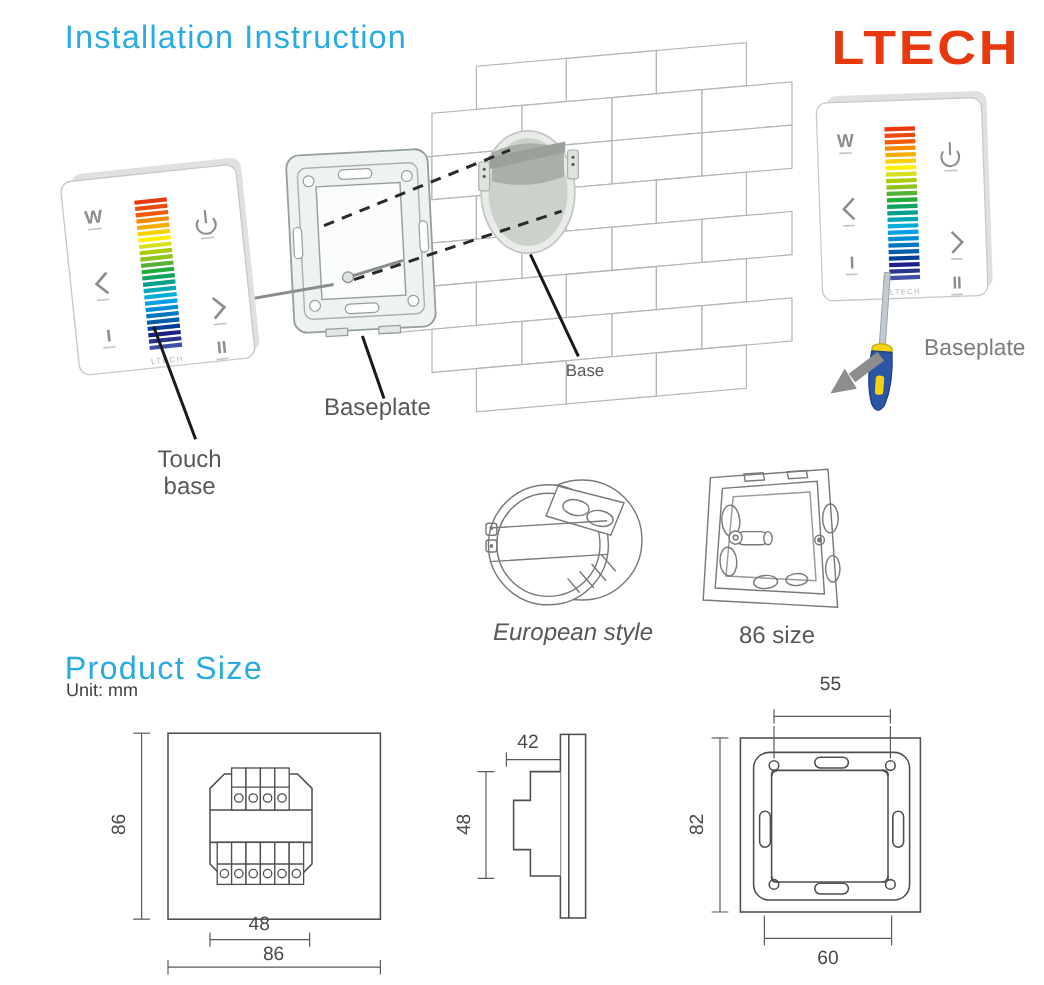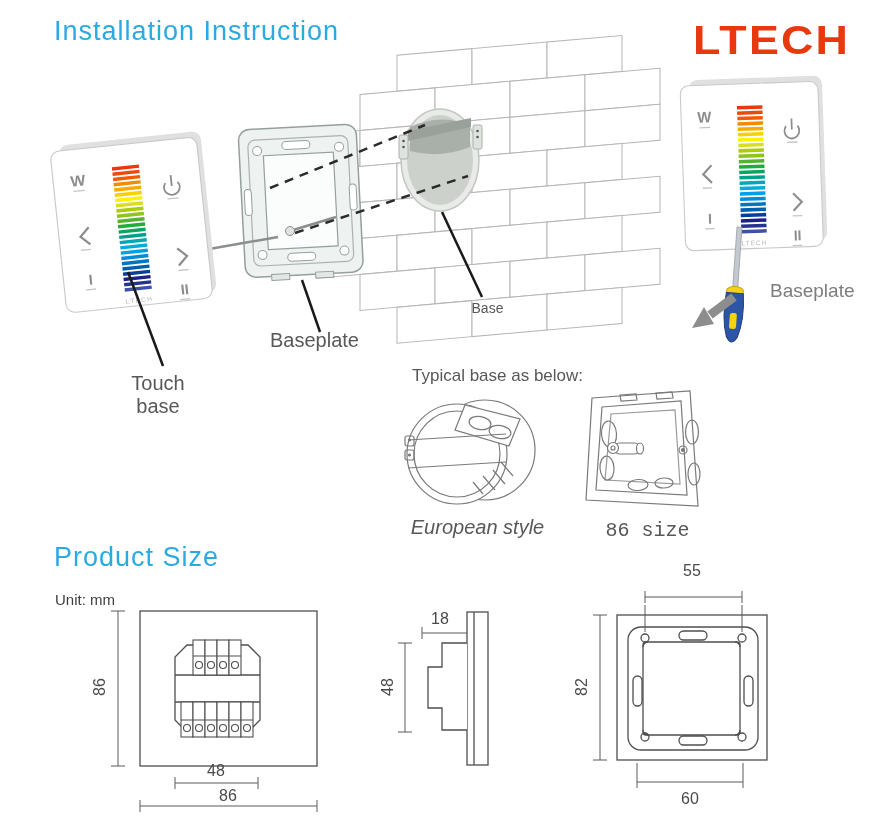--- a/index.html
+++ b/index.html
@@ -5,21 +5,21 @@
   html,body{margin:0;padding:0;background:#fff;}
   #page{position:relative;width:870px;height:821px;background:#ffffff;overflow:hidden;
         font-family:"Liberation Sans",sans-serif;}
   .abs{position:absolute;}
   .title{font-size:27px;letter-spacing:1px;color:#29abe2;font-weight:400;}
   .logo{font-size:40px;font-weight:900;color:#e8380d;letter-spacing:2px;
         transform:scaleX(1.12);transform-origin:left center;}
   .lbl{font-size:20px;color:#595757;text-align:center;}
   .lbl-lg{font-size:17px;color:#595757;}
   .uninstall{font-size:19px;color:#7d7d7d;}
-  .unit{font-size:15px;color:#3f3f3f;margin-top:24px;}
+  .unit{font-size:15px;color:#3f3f3f;}
   .dim{font-size:16px;color:#4a4a4a;text-align:center;}
   .dim-v{transform:rotate(-90deg);transform-origin:center;}
   svg{position:absolute;overflow:visible;}
   svg text{font-family:"Liberation Sans",sans-serif;}
 </style>
 </head>
 <body>
 
 <div id="page">
 
@@ -183,21 +183,20 @@
       <line x1="734" y1="242" x2="710" y2="260" stroke="#8d8d8d" stroke-width="9"></line>
       <polygon points="714,269 692,273 704,252" fill="#8d8d8d"></polygon>
     </g>
   </svg>
 
   <div class="abs lbl" style="left:108px;top:372px;width:100px;">Touch base</div>
   <div class="abs lbl" style="left:262px;top:329px;width:105px;">Baseplate</div>
   <div class="abs lbl" style="left:460px;top:300px;width:55px;font-size:14px;">Base</div>
   <div class="abs uninstall" style="left:770px;top:280px;">Baseplate</div>
 
-  <div class="abs lbl-lg" style="left:412px;top:366px;">Typical base as below:</div>
 
   <svg style="left:405px;top:392px;" width="145" height="122" viewBox="0 0 145 122" fill="none" stroke="#7a7a7a" stroke-width="1.2">
     <ellipse cx="80" cy="58" rx="50" ry="50"></ellipse>
     <circle cx="52" cy="62" r="50" fill="#ffffff"></circle>
     <circle cx="52" cy="62" r="43"></circle>
     <path d="M 60 13 L 115 27 L 104 54 L 50 38 Z" fill="#ffffff"></path>
     <ellipse cx="75" cy="31" rx="11" ry="6.5" transform="rotate(10 75 31)"></ellipse>
     <ellipse cx="95" cy="40" rx="11" ry="6.5" transform="rotate(10 95 40)"></ellipse>
     <path d="M 3 48 L 101 42 M 3 76 L 101 70"></path>
     <rect x="0" y="44" width="9" height="10" rx="2"></rect>
@@ -221,21 +220,21 @@
     <ellipse cx="86" cy="97" rx="9" ry="5" transform="rotate(-3 86 97)"></ellipse>
     <ellipse cx="114" cy="46" rx="6.5" ry="12"></ellipse>
     <ellipse cx="116" cy="88" rx="6" ry="11"></ellipse>
     <circle cx="105" cy="64" r="4"></circle>
       <circle cx="105" cy="64" r="1.5" fill="#7a7a7a"></circle>
     <polygon points="42,9 58,8 59,14 43,15"></polygon>
     <polygon points="78,7 94,6 95,12 79,13"></polygon>
   </svg>
 
   <div class="abs lbl" style="left:405px;top:516px;width:145px;font-style:italic;">European style</div>
-  <div class="abs lbl" style="left:585px;top:519px;width:125px;font-family:Liberation Mono, monospace;">86 size</div>
+  <div class="abs lbl" style="left:585px;top:519px;width:125px;">86 size</div>
 
   <div class="abs title" style="left:54px;top:542px;">Product Size</div>
   <div class="abs unit" style="left:55px;top:567px;">Unit: mm</div>
 
   <svg style="left:75px;top:600px;" width="245" height="218" viewBox="0 0 245 218" fill="none" stroke="#4f4f4f" stroke-width="1.3">
     <rect x="65" y="11" width="177" height="155" fill="#ffffff"></rect>
     <path d="M112 45 H173 L185 57 V120 L173 132 H112 L100 120 V57 Z"></path>
     <line x1="100" y1="75" x2="185" y2="75"></line>
     <line x1="100" y1="102" x2="185" y2="102"></line>
     <g id="terminalsA">
@@ -314,18 +313,18 @@
       <line x1="77" y1="201" x2="77" y2="213"></line>
         <line x1="183" y1="201" x2="183" y2="213"></line>
       <line x1="77" y1="188" x2="77" y2="201"></line>
         <line x1="183" y1="188" x2="183" y2="201"></line>
     </g>
   </svg>
 
   <div class="abs dim dim-v" style="left:84px;top:678px;width:32px;">86</div>
   <div class="abs dim" style="left:196px;top:762px;width:40px;">48</div>
   <div class="abs dim" style="left:208px;top:787px;width:40px;">86</div>
-  <div class="abs dim" style="left:420px;top:610px;width:40px;">18</div>
+  <div class="abs dim" style="left:420px;top:610px;width:40px;">42</div>
   <div class="abs dim dim-v" style="left:372px;top:678px;width:32px;">48</div>
   <div class="abs dim" style="left:670px;top:562px;width:44px;">55</div>
   <div class="abs dim dim-v" style="left:566px;top:678px;width:32px;">82</div>
   <div class="abs dim" style="left:668px;top:790px;width:44px;text-align:center;">60</div>
 </div>
 
 </body></html>

